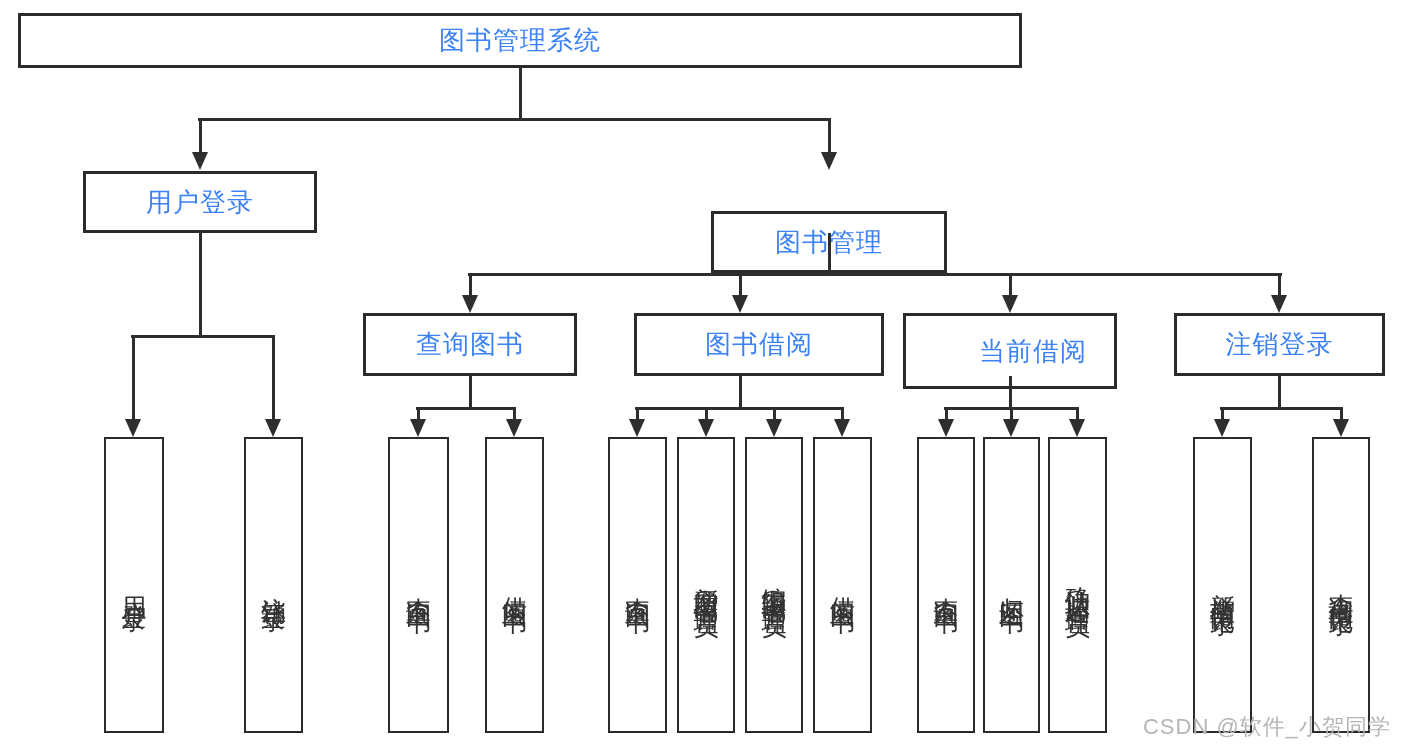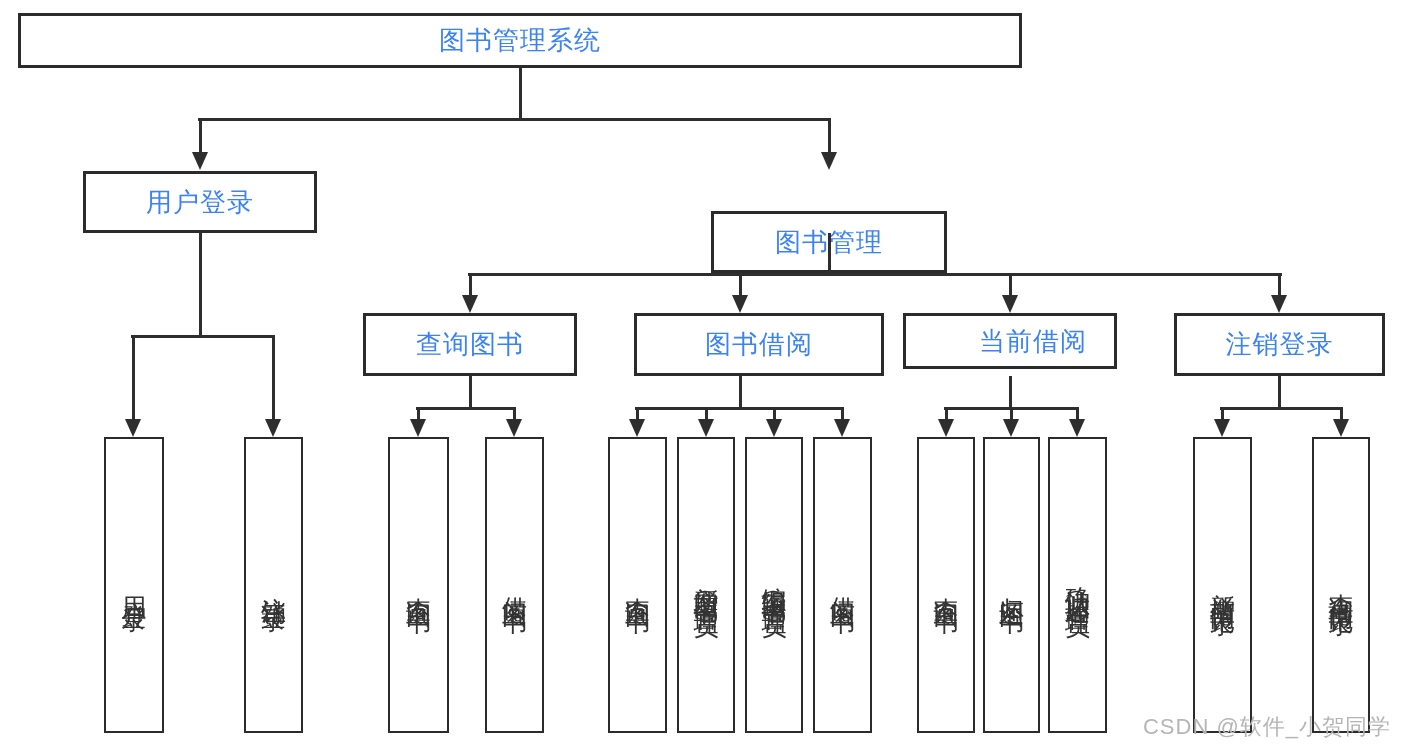--- a/index.html
+++ b/index.html
@@ -93,21 +93,21 @@
   <div class="arw" style="left:1002px; top:295px;"></div>
   <div class="vl" style="left:1278px; top:273px; height:24px;"></div>
   <div class="arw" style="left:1271px; top:295px;"></div>
 
   <div class="box" style="left:363px; top:313px; width:214px; height:63px;">
     <span class="htext">查询图书</span>
   </div>
   <div class="box" style="left:634px; top:313px; width:250px; height:63px;">
     <span class="htext">图书借阅</span>
   </div>
-  <div class="box" style="left:903px; top:313px; width:214px; height:56px;padding-left:46px;">
+  <div class="box" style="left:903px; top:313px; width:214px; height:76px;padding-left:46px;">
     <span class="htext">当前借阅</span>
   </div>
   <div class="box" style="left:1174px; top:313px; width:211px; height:63px;">
     <span class="htext">注销登录</span>
   </div>
 
   <div class="vl" style="left:469px; top:376px; height:31px;"></div>
   <div class="hl" style="left:416px; top:407px; width:100px;"></div>
   <div class="vl" style="left:417px; top:407px; height:14px;"></div>
   <div class="arw" style="left:410px; top:419px;"></div>

